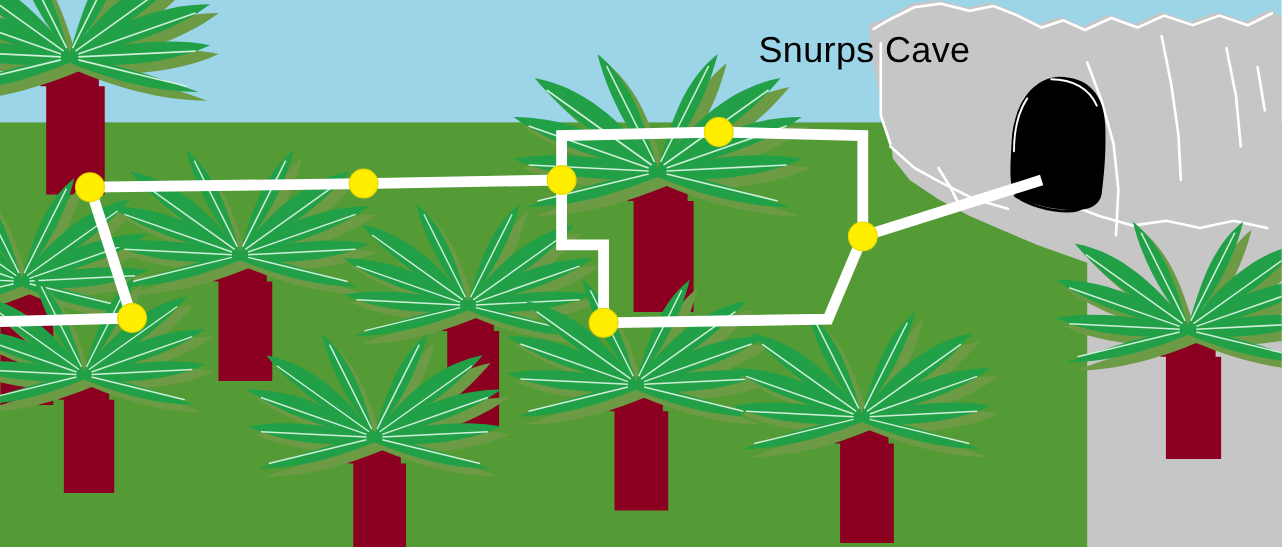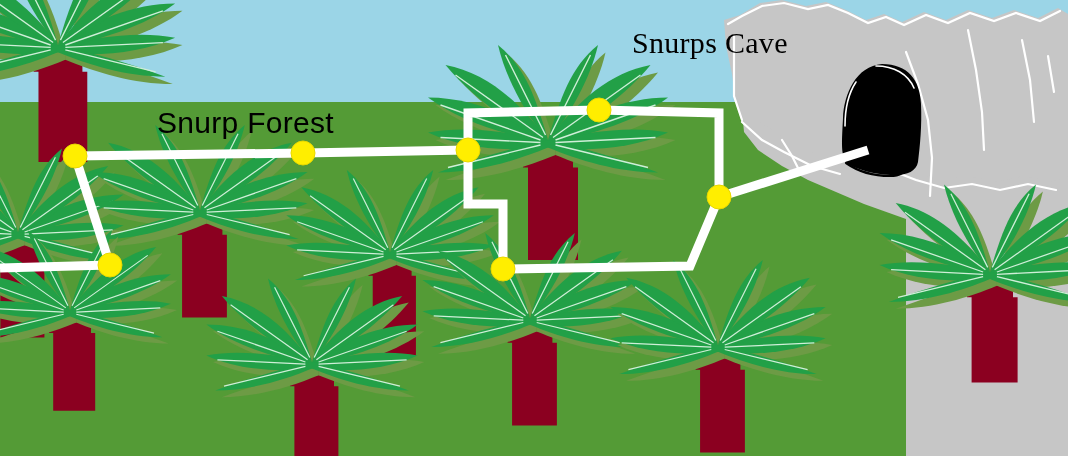--- a/index.html
+++ b/index.html
@@ -26,21 +26,21 @@
     font-family: "Liberation Sans", sans-serif;
     font-size: 30px;
     font-weight: 400;
     color: #000000;
     white-space: nowrap;
     letter-spacing: 0.3px;
     line-height: 1;
     pointer-events: none;
   }
   #label-forest { left: 157px; top: 108px; }
-  #label-cave  { left: 632px; top: 28px; font-family: Liberation Serif, serif; }
+  #label-cave  { left: 632px; top: 28px; }
 </style>
 </head>
 <body>
 
 <div id="scene">
 
   <svg class="layer" viewBox="0 0 1068 456" preserveAspectRatio="none">
     <defs>
       <g id="palm-frond-set">
 
@@ -185,17 +185,16 @@
         <circle cx="75" cy="156" r="12" fill="#FFEE00" stroke="#E8D800" stroke-width="1"></circle>
         <circle cx="303" cy="153" r="12" fill="#FFEE00" stroke="#E8D800" stroke-width="1"></circle>
         <circle cx="468" cy="150" r="12" fill="#FFEE00" stroke="#E8D800" stroke-width="1"></circle>
         <circle cx="599" cy="110" r="12" fill="#FFEE00" stroke="#E8D800" stroke-width="1"></circle>
         <circle cx="719" cy="197" r="12" fill="#FFEE00" stroke="#E8D800" stroke-width="1"></circle>
         <circle cx="503" cy="269" r="12" fill="#FFEE00" stroke="#E8D800" stroke-width="1"></circle>
         <circle cx="110" cy="265" r="12" fill="#FFEE00" stroke="#E8D800" stroke-width="1"></circle>
       </g>
   </svg>
 
-  <div class="map-label" id="label-forest" style="left: 157px; top: 108px;">Snurp Forest</div>
 
   <div class="map-label" id="label-cave" style="left: 632px; top: 28px;">Snurps Cave</div>
 
 </div>
 
 </body></html>

